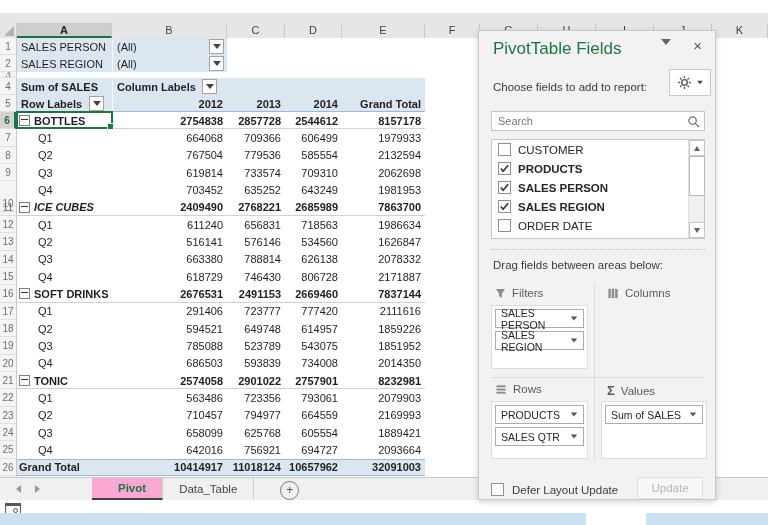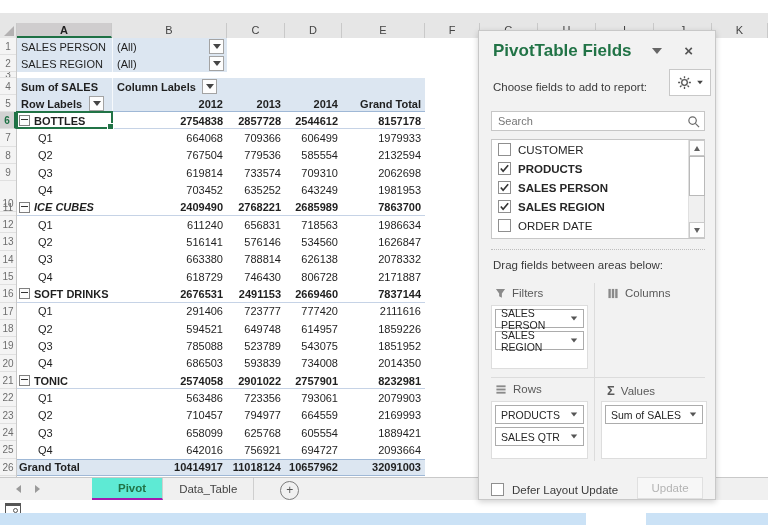--- a/index.html
+++ b/index.html
@@ -52,21 +52,21 @@
          border-top:5px solid #444;}
   .expbox{width:9px;height:9px;border:1px solid #7f7f7f;background:#fcfcfc;margin:0 4px 0 2px;
           position:relative;flex:0 0 auto;}
   .expbox:after{content:"";position:absolute;left:1px;right:1px;top:3px;height:1px;background:#333;}
   .selbox{position:absolute;border:2px solid #217346;box-sizing:border-box;pointer-events:none;}
   .fill-handle{position:absolute;right:-3px;bottom:-3px;width:5px;height:5px;background:#217346;border:1px solid #fff;}
 
   
   .pane{position:absolute;left:478px;top:30px;width:238px;height:470px;background:#f2f2f2;
         border:1px solid #c8c8c8;box-sizing:border-box;box-shadow:0 2px 6px rgba(0,0,0,.18);}
-  .p-titlerow{position:absolute;left:14px;top:8px;right:22px;height:24px;display:flex;align-items:center;font-weight:bold;}
+  .p-titlerow{position:absolute;left:14px;top:8px;right:13px;height:24px;display:flex;}
   .p-title{font-size:17px;color:#217346;flex:1 1 auto;}
   .p-caret{width:0;height:0;border-left:5px solid transparent;border-right:5px solid transparent;
            border-top:6px solid #666;margin-right:22px;}
   .p-close{font-size:15px;color:#555;line-height:14px;}
   .p-choose{position:absolute;left:14px;top:50px;font-size:11.5px;color:#3b3b3b;}
   .gearbox{position:absolute;left:190px;top:38px;width:42px;height:27px;background:#fff;
            border:1px solid #c8c8c8;box-sizing:border-box;display:flex;align-items:center;justify-content:center;gap:4px;}
   .searchbox{position:absolute;left:12px;top:80px;width:214px;height:20px;background:#fff;
              border:1px solid #c6c6c6;box-sizing:border-box;display:flex;align-items:center;padding:0 4px 0 6px;}
   .searchbox .ph{flex:1 1 auto;font-size:11px;color:#767676;}
@@ -98,21 +98,21 @@
              display:flex;align-items:center;justify-content:center;}
 
   
   .tabbar{position:absolute;left:0;top:477px;width:768px;height:23px;background:#f0f0f0;
           border-top:1px solid #c9c9c9;box-sizing:border-box;display:flex;align-items:stretch;}
   .navarrows{width:60px;display:flex;align-items:center;gap:14px;padding-left:16px;box-sizing:border-box;}
   .tri-l{width:0;height:0;border-top:4px solid transparent;border-bottom:4px solid transparent;border-right:5px solid #9a9a9a;}
   .tri-r{width:0;height:0;border-top:4px solid transparent;border-bottom:4px solid transparent;border-left:5px solid #9a9a9a;}
   .tabs{display:flex;margin-left:32px;}
   .stab{padding:0 16px;display:flex;align-items:center;font-size:11.5px;color:#444;border-right:1px solid #cfcfcf;}
-  .stab.active{background:#5eead4;color:#217346;font-weight:bold;border-bottom:2px solid #a21caf;border-right:1px solid #cfcfcf;box-sizing:border-box;padding-left:26px;}
+  .stab.active{background:#f9a8d4;color:#217346;font-weight:bold;border-bottom:2px solid #404040;border-right:1px solid #cfcfcf;box-sizing:border-box;padding-left:26px;}
   .plusbtn{width:17px;height:17px;border:1px solid #7c7c7c;border-radius:50%;margin:3px 0 0 26px;
            display:flex;align-items:center;justify-content:center;font-size:12px;color:#555;line-height:15px;}
 
   
   .bwhite{position:absolute;left:0;top:500px;width:768px;height:13px;background:#fff;}
   .statusicon{position:absolute;left:5px;top:503px;width:16px;height:12px;border:1px solid #565656;
               box-sizing:border-box;background:#fff;}
   .statusicon:before{content:"";position:absolute;left:0;top:0;right:0;height:2px;background:#565656;}
   .statusicon:after{content:"";position:absolute;right:2px;bottom:1px;width:5px;height:5px;border:1px solid #565656;border-radius:50%;box-sizing:border-box;}
   .bblue{position:absolute;top:513px;height:12px;background:#cbe2f6;}

